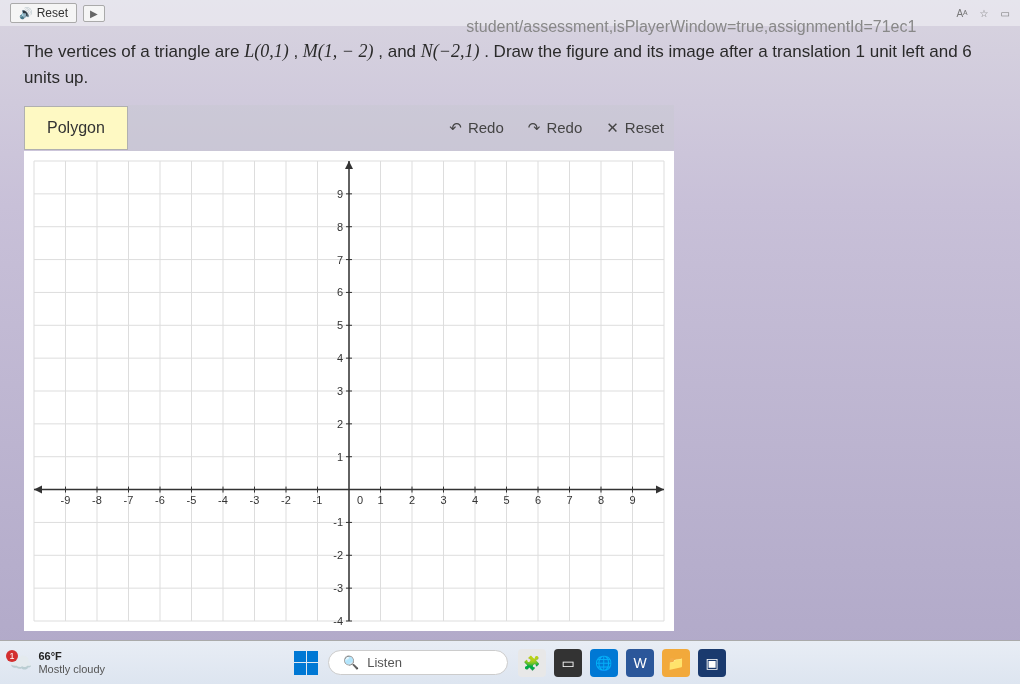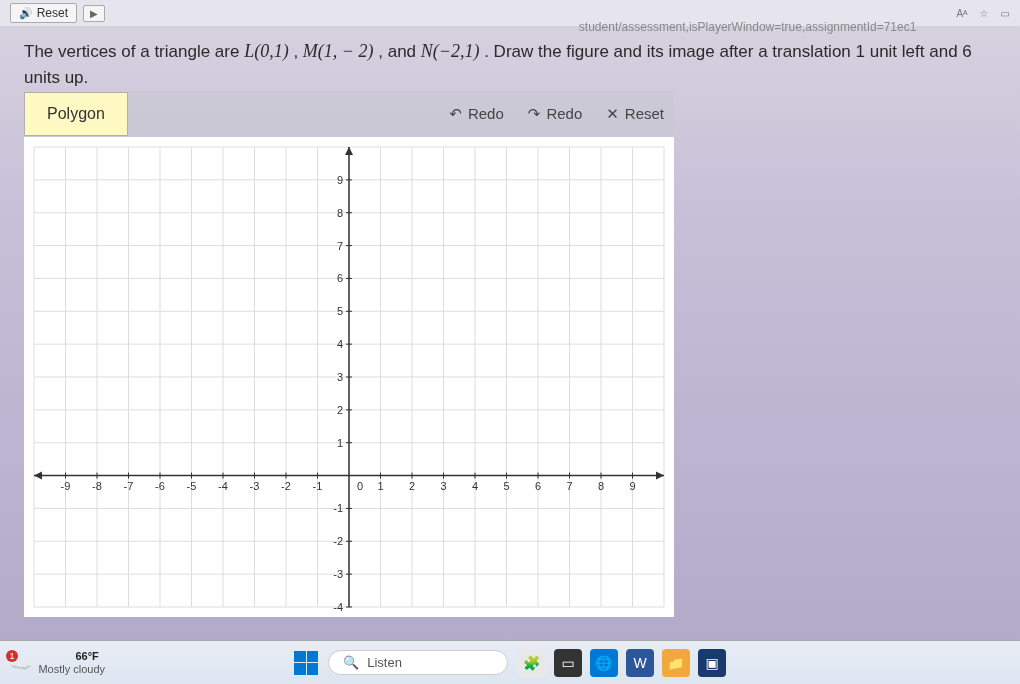--- a/index.html
+++ b/index.html
@@ -39,38 +39,39 @@
       border: 1px solid #aaa;
       background: #f5f5f5;
       padding: 2px 6px;
       font-size: 10px;
       color: #666;
       border-radius: 2px;
     }
     .url-text {
       margin-left: auto;
       margin-right: 40px;
-      font-size: 12px;
+      font-size: 16px;
       color: #888;
       margin-top: 27px;
     }
     .browser-icons {
       display: flex;
       gap: 12px;
       align-items: center;
       color: #777;
       font-size: 10px;
     }
     .content {
       padding: 12px 24px;
     }
     .question {
       font-size: 17px;
       color: #2a2a2a;
       line-height: 1.5;
+      margin-bottom: 14px;
     }
     .math-italic {
       font-style: italic;
       font-family: 'Times New Roman', serif;
       font-size: 18px;
     }
     .tool-panel {
       display: flex;
       align-items: center;
       width: 650px;
@@ -144,21 +145,21 @@
       align-items: center;
       justify-content: center;
       position: absolute;
       top: -2px;
       left: -4px;
     }
     .weather-text {
       font-size: 11px;
       line-height: 1.1;
     }
-    .weather-temp { font-weight: bold; color: #222; margin-left: 37px; }
+    .weather-temp { font-weight: bold; color: #222; }
     .weather-desc { color: #555; }
     .task-center {
       position: absolute;
       left: 50%;
       transform: translateX(-50%);
       display: flex;
       align-items: center;
       gap: 10px;
     }
     .win-icon {

